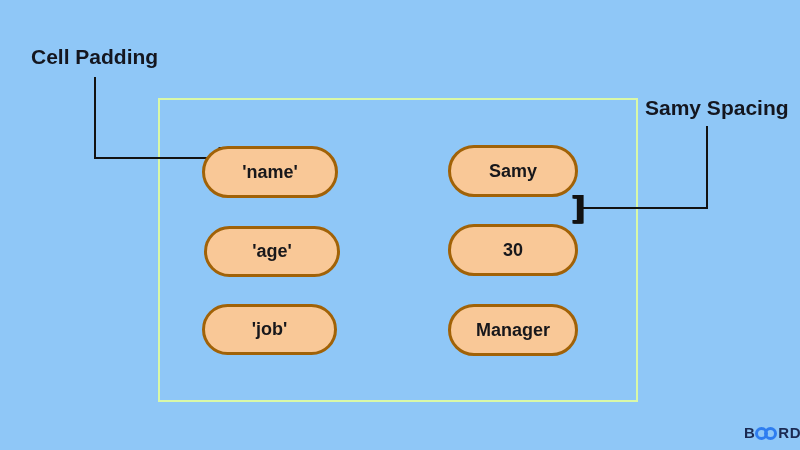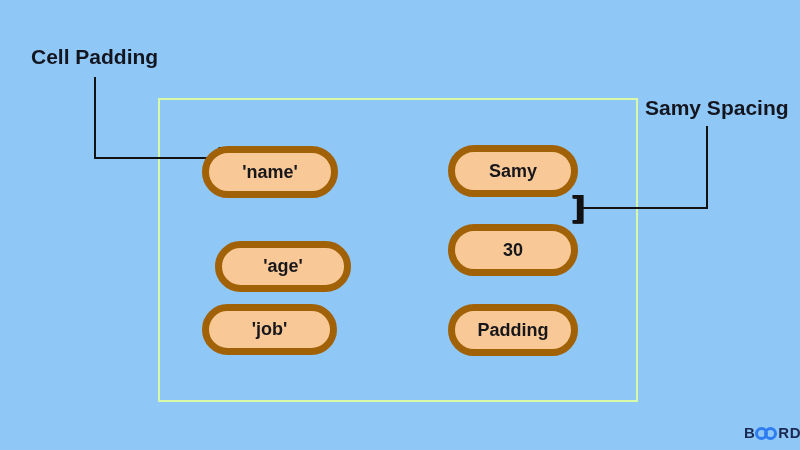--- a/index.html
+++ b/index.html
@@ -20,33 +20,33 @@
     left: 158px;
     top: 98px;
     width: 476px;
     height: 300px;
     border: 2px solid #d9f8a8;
   }
   
   .cell {
     position: absolute;
     background: #f9c897;
-    border: 7px solid #a16207;
+    border: 3px solid #a16207;
     border-radius: 26px;
     display: flex;
     align-items: center;
     justify-content: center;
     font-size: 18px;
     font-weight: 700;
     color: #17171b;
     box-sizing: border-box;
   }
   .cell-name    { left: 202px; top: 146px; width: 136px; height: 52px; }
   .cell-samy    { left: 448px; top: 145px; width: 130px; height: 52px; }
-  .cell-age     { left: 215px; top: 226px; width: 136px; height: 51px; margin-top: 15px; }
+  .cell-age     { left: 204px; top: 226px; width: 136px; height: 51px; }
   .cell-20      { left: 448px; top: 224px; width: 130px; height: 52px; }
   .cell-job     { left: 202px; top: 304px; width: 135px; height: 51px; }
   .cell-manager { left: 448px; top: 304px; width: 130px; height: 52px; }
 
   
   .annot-label {
     position: absolute;
     font-size: 21px;
     font-weight: 700;
     color: #14161f;
@@ -111,21 +111,21 @@
   <div class="line spc-line-v"></div>
   <div class="line spc-line-h"></div>
   <div class="bracket bracket-close">]</div>
 
   <div class="cell cell-name">'name'</div>
   <div class="cell cell-age">'age'</div>
   <div class="cell cell-job">'job'</div>
 
   <div class="cell cell-samy">Samy</div>
   <div class="cell cell-20">30</div>
-  <div class="cell cell-manager">Padding</div>
+  <div class="cell cell-manager">Manager</div>
 
   <div class="logo">
     <span class="logo-text">B</span>
     <svg class="logo-rings" width="25" height="16" viewBox="0 0 25 16">
       <circle cx="7.5" cy="8.5" r="5" fill="none" stroke="#2e7df0" stroke-width="3"></circle>
       <circle cx="16.5" cy="8.5" r="5" fill="none" stroke="#2e7df0" stroke-width="3"></circle>
     </svg>
     <span class="logo-text">RD</span>
   </div>
 

